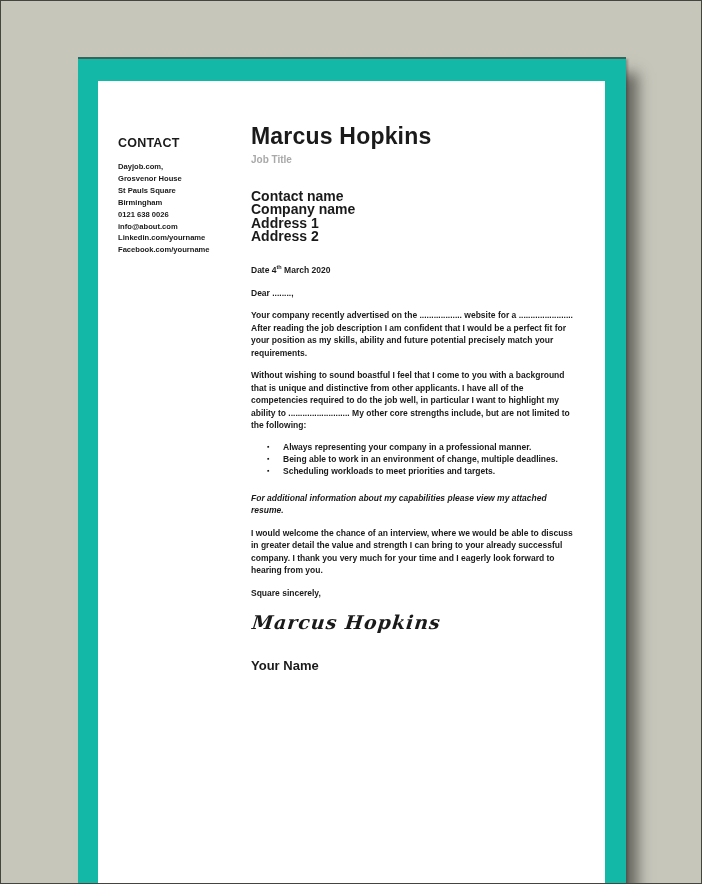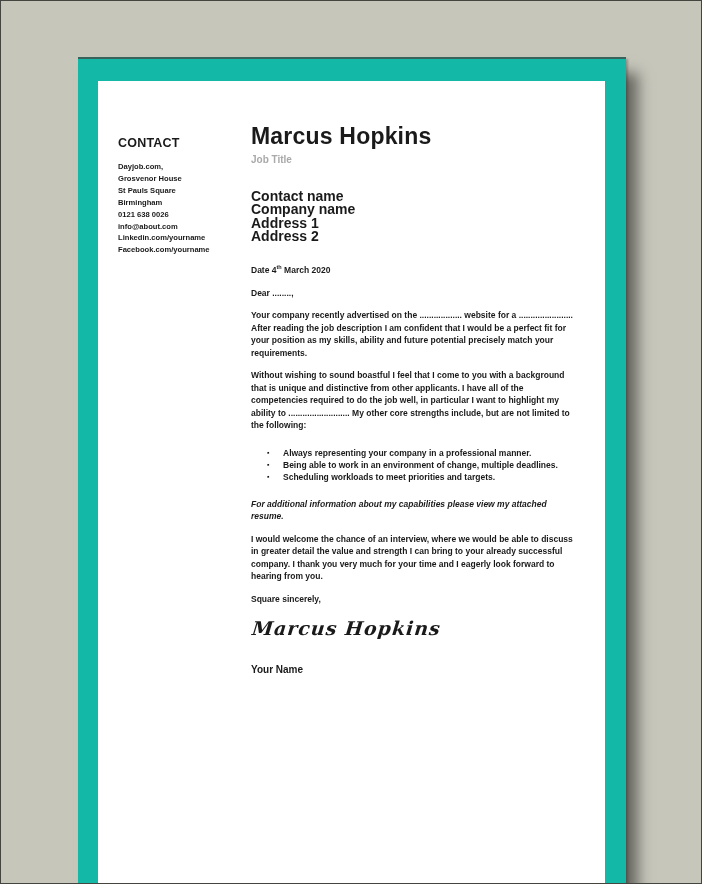--- a/index.html
+++ b/index.html
@@ -66,21 +66,21 @@
     line-height: 13.3px;
   }
   .line, .para {
     font-size: 8.5px;
     font-weight: 600;
     line-height: 12.5px;
     margin-top: 10px;
   }
   .line.first-after-recipient { margin-top: 21px; }
   sup { font-size: 5.5px; vertical-align: super; line-height: 0; }
-  .bullets { margin-top: 15px; }
+  .bullets { margin-top: 9px; }
   .bullet-row {
     display: flex;
     font-size: 8.5px;
     font-weight: 600;
     line-height: 12.3px;
   }
   .bullet-row .marker {
     width: 16px;
     margin-left: 16px;
     font-size: 7px;
@@ -93,21 +93,21 @@
     font-style: italic;
     font-weight: 700;
     font-size: 19px;
     letter-spacing: 1px;
     transform: skewX(-6deg);
     transform-origin: left bottom;
     width: fit-content;
   }
   .typed-name {
     margin-top: 25px;
-    font-size: 10px;
+    font-size: 13px;
     font-weight: 700;
   }
 </style>
 </head>
 <body>
 
 <div class="doc-frame">
   <div class="page">
 
     <aside class="sidebar">

